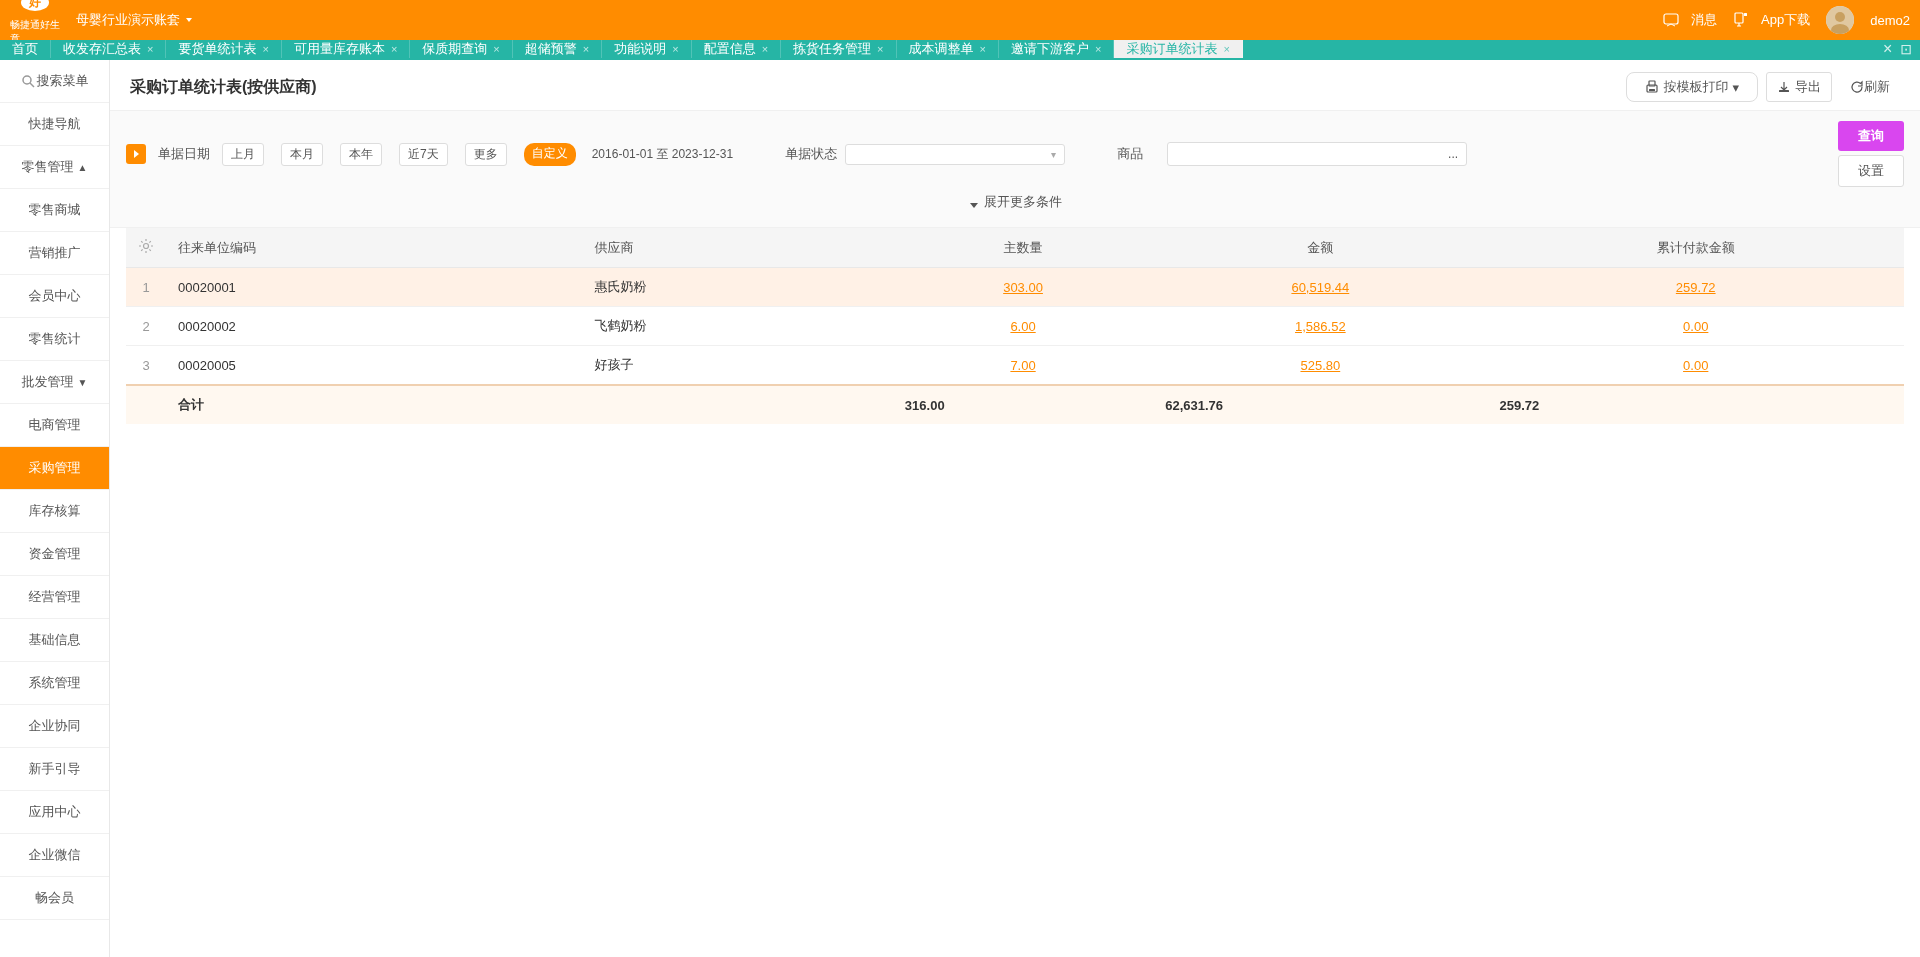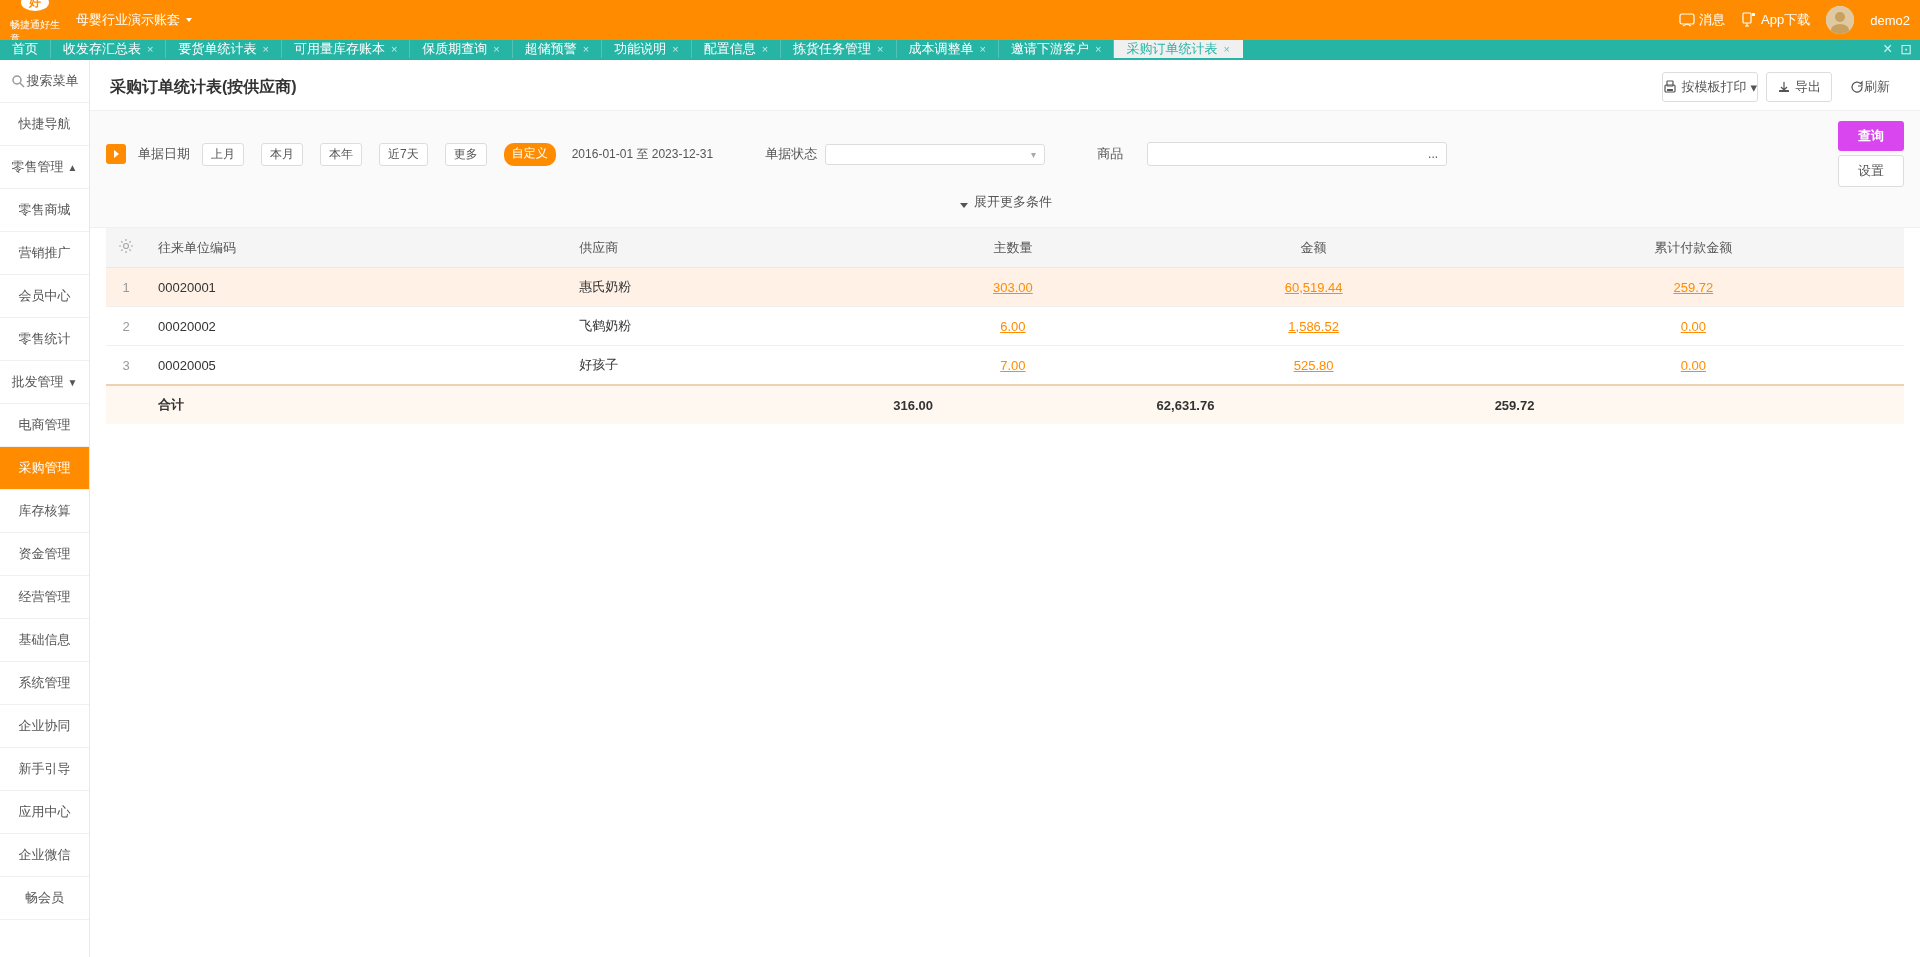--- a/index.html
+++ b/index.html
@@ -8,50 +8,50 @@
     
     .top-bar { height: 40px; background: #ff8c00; display: flex; align-items: center; padding: 0 10px; justify-content: space-between; flex-shrink: 0; }
     .top-bar-left { display: flex; align-items: center; gap: 8px; }
     .logo-box { width: 50px; height: 36px; display: flex; flex-direction: column; align-items: center; justify-content: center; }
     .logo-icon { width: 28px; height: 28px; background: white; border-radius: 50%; display: flex; align-items: center; justify-content: center; }
     .logo-icon span { font-size: 10px; color: #ff8c00; font-weight: bold; }
     .logo-text { font-size: 9px; color: white; }
     .top-bar-dropdown { display: flex; align-items: center; gap: 4px; color: white; font-size: 13px; cursor: pointer; padding: 0 8px; }
     .top-bar-dropdown svg { fill: white; }
     .top-bar-right { display: flex; align-items: center; gap: 16px; }
-    .top-bar-btn { display: flex; align-items: center; gap: 4px; color: white; font-size: 13px; cursor: pointer; }
+    .top-bar-btn { display: flex; align-items: center; gap: 12px; color: white; font-size: 13px; cursor: pointer; }
     .user-avatar { width: 28px; height: 28px; border-radius: 50%; background: #e0e0e0; overflow: hidden; display: flex; align-items: center; justify-content: center; }
 
     
     .nav-tabs { height: 20px; background: #26b5a5; display: flex; align-items: flex-start; flex-shrink: 0; overflow: hidden; }
     .nav-tab { display: flex; align-items: center; padding: 0 12px; color: white; font-size: 13px; cursor: pointer; white-space: nowrap; border-right: 1px solid rgba(255,255,255,0.2); position: relative; gap: 4px; flex-shrink: 0; }
     .nav-tab.active { background: #f0f0f0; color: #26b5a5; }
     .nav-tab .close-x { font-size: 11px; opacity: 0.7; margin-left: 2px; }
     .nav-tab.active .close-x { color: #26b5a5; }
     .nav-tabs-end { margin-left: auto; display: flex; align-items: center; padding: 0 8px; gap: 8px; }
     .nav-end-btn { color: white; font-size: 16px; cursor: pointer; opacity: 0.8; }
 
     
     .main-area { display: flex; flex: 1; overflow: hidden; }
 
     
-    .sidebar { width: 90px; background: white; border-right: 1px solid #e8e8e8; display: flex; flex-direction: column; flex-shrink: 0; overflow-y: auto; }
+    .sidebar { width: 110px; background: white; border-right: 1px solid #e8e8e8; display: flex; flex-direction: column; flex-shrink: 0; overflow-y: auto; }
     .sidebar-item { padding: 12px 4px; text-align: center; cursor: pointer; color: #555; font-size: 13px; border-bottom: 1px solid #f0f0f0; display: flex; align-items: center; justify-content: center; gap: 2px; }
     .sidebar-item.active { background: #ff8c00; color: white; }
     .sidebar-item.has-arrow { justify-content: center; gap: 4px; }
     .sidebar-arrow { font-size: 10px; }
 
     
     .content { flex: 1; background: white; display: flex; flex-direction: column; overflow: hidden; }
 
     
     .page-header { padding: 12px 20px 8px; display: flex; align-items: center; justify-content: space-between; border-bottom: 1px solid #f0f0f0; flex-shrink: 0; }
     .page-title { font-size: 16px; font-weight: bold; color: #333; }
     .page-actions { display: flex; align-items: center; gap: 8px; }
-    .btn-template { display: flex; align-items: center; gap: 4px; padding: 5px 0; border: 1px solid #ddd; border-radius: 3px; background: white; cursor: pointer; font-size: 13px; color: #555; }
+    .btn-template { display: flex; align-items: center; gap: 4px; padding: 5px 18px; border: 1px solid #ddd; border-radius: 8px; background: white; cursor: pointer; font-size: 13px; color: #555; }
     .btn-export { display: flex; align-items: center; gap: 4px; padding: 5px 10px; border: 1px solid #ddd; border-radius: 3px; background: white; cursor: pointer; font-size: 13px; color: #555; }
     .btn-refresh { display: flex; align-items: center; padding: 5px 10px; border: none; background: transparent; cursor: pointer; font-size: 13px; color: #555; }
 
     
     .filter-area { padding: 10px 16px; border-bottom: 1px solid #f0f0f0; flex-shrink: 0; background: #fafafa; }
     .filter-row { display: flex; align-items: center; gap: 12px; flex-wrap: wrap; }
     .filter-toggle { width: 20px; height: 20px; background: #ff8c00; color: white; border-radius: 3px; display: flex; align-items: center; justify-content: center; cursor: pointer; font-size: 12px; flex-shrink: 0; }
     .filter-label { font-size: 13px; color: #555; white-space: nowrap; }
     .filter-date-btns { display: flex; gap: 17px; }
     .filter-date-btn { padding: 2px 8px; border: 1px solid #ddd; border-radius: 3px; background: white; cursor: pointer; font-size: 12px; color: #555; }

